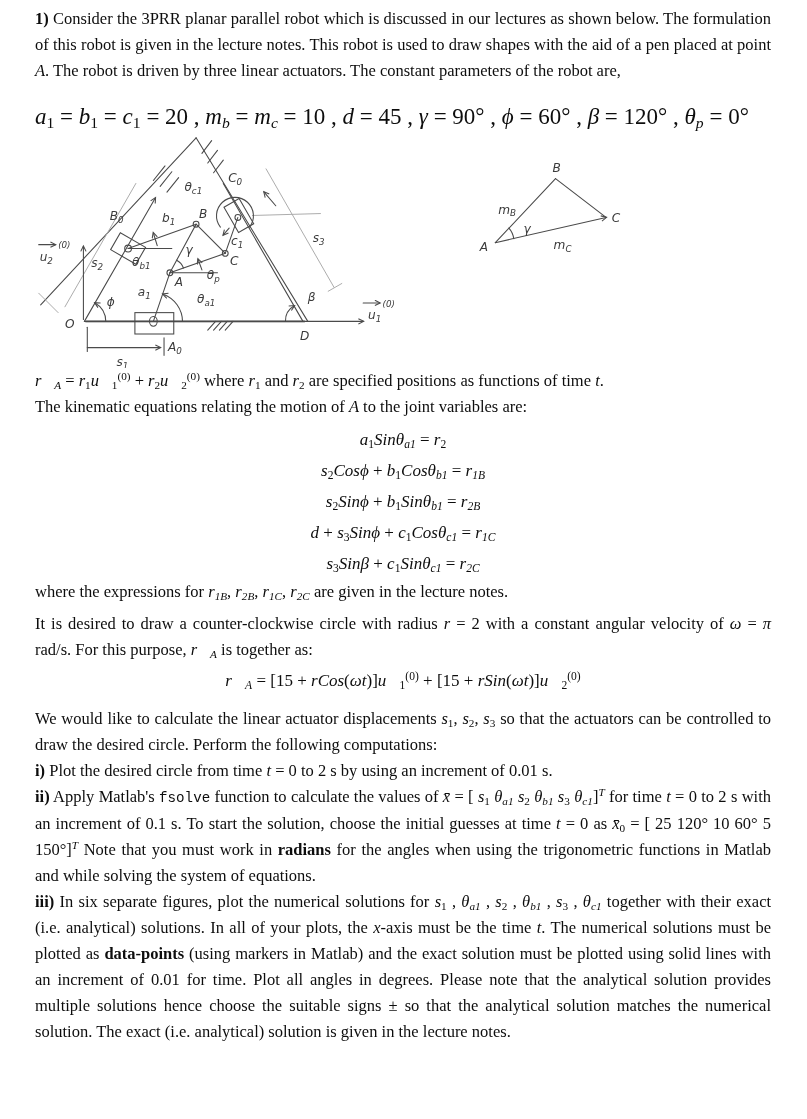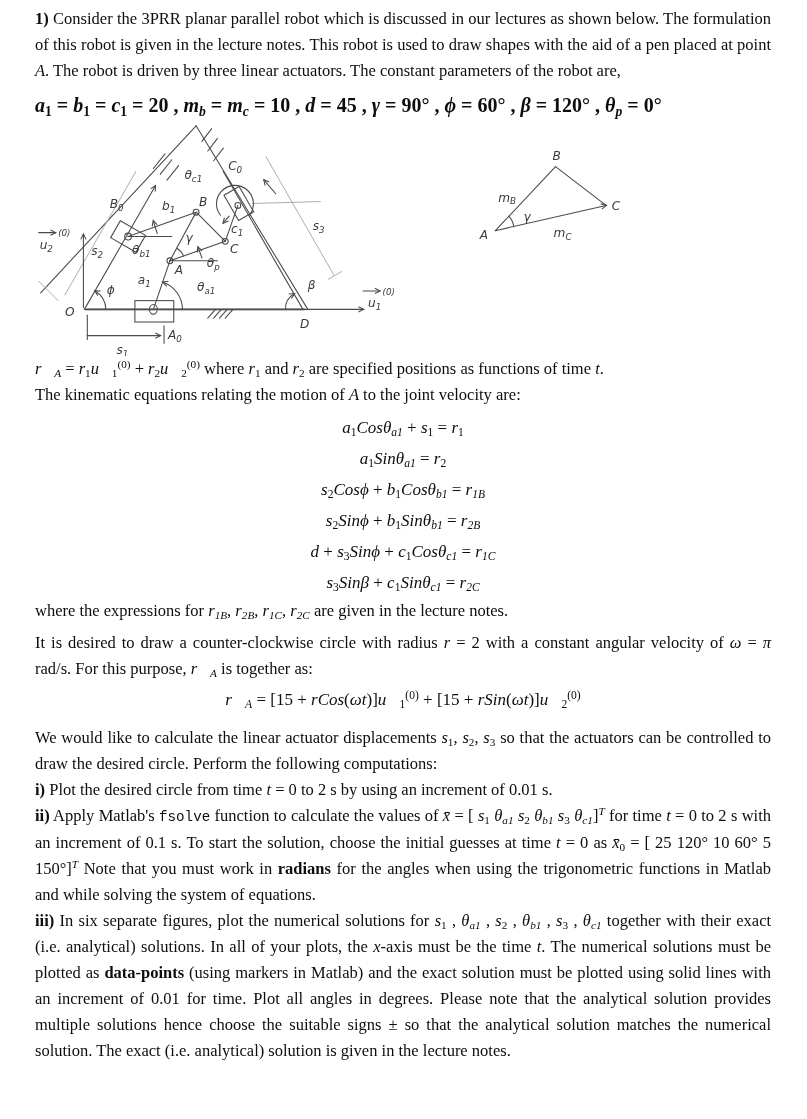--- a/index.html
+++ b/index.html
@@ -9,21 +9,21 @@
     font-family:"Liberation Serif",serif;font-size:16.5px;line-height:26px;
     color:#0d0d0d;text-align:justify;
   }
   p{margin:0;}
   .r-i{font-style:italic;}
   .r-b{font-weight:700;}
   .r-d{font-size:68%;vertical-align:-0.28em;line-height:0;}
   .r-u{font-size:68%;vertical-align:0.55em;line-height:0;}
   .r-m{font-family:"Liberation Mono",monospace;font-size:86%;} .mt6{margin-top:6px;} .mt8{margin-top:0;}
   .mt10{margin-top:10px;}
-  .params{margin-top:8px;text-align:left;font-size:20px;font-weight:bold;}
+  .params{margin-top:20px;text-align:left;font-size:23px;}
   .figure-wrap{margin:0 0 0 -35px;width:807px;height:238px;}
   .eqblock{margin-top:4px;}
   .eqline{text-align:center;font-size:17px;line-height:31px;}
   .eq-center{text-align:center;font-size:17px;line-height:31px;margin-top:2px;}
   
   svg text{font-family:"DejaVu Sans",sans-serif;font-style:italic;
            font-size:12.5px;fill:#3b3b3b;}
   svg .lsub{font-size:9px;}
   svg .lsup{font-size:9px;}
   .sk{stroke:#4a4a4a;stroke-width:1.1;fill:none;stroke-linecap:round;}
@@ -178,24 +178,23 @@
       <text x="482" y="125">A</text>
       <text x="557" y="43">B</text>
       <text x="618" y="95">C</text>
       <text x="501" y="86"><tspan>m</tspan><tspan class="lsub" dy="3">B</tspan></text>
       <text x="558" y="123"><tspan>m</tspan><tspan class="lsub" dy="3">C</tspan></text>
       <text x="527" y="106">γ</text>
     </svg>
   </div>
 
   <p class="mt8"><span class="r-i">r⃗</span><span class="r-i r-d">A</span><span> = </span><span class="r-i">r</span><span class="r-d">1</span><span class="r-i">u⃗</span><span class="r-d">1</span><span class="r-u">(0)</span><span> + </span><span class="r-i">r</span><span class="r-d">2</span><span class="r-i">u⃗</span><span class="r-d">2</span><span class="r-u">(0)</span><span>  where </span><span class="r-i">r</span><span class="r-d">1</span><span> and </span><span class="r-i">r</span><span class="r-d">2</span><span> are specified positions as functions of time </span><span class="r-i">t</span><span>.</span></p>
-  <p class="mt8"><span>The kinematic equations relating the motion of </span><span class="r-i">A</span><span> to the joint velocity are:</span></p>
+  <p class="mt8"><span>The kinematic equations relating the motion of </span><span class="r-i">A</span><span> to the joint variables are:</span></p>
 
   <div class="eqblock">
-    <div class="eqline"><span class="r-i">a</span><span class="r-d">1</span><span class="r-i">Cosθ</span><span class="r-i r-d">a1</span><span> + </span><span class="r-i">s</span><span class="r-d">1</span><span> = </span><span class="r-i">r</span><span class="r-d">1</span></div>
     <div class="eqline"><span class="r-i">a</span><span class="r-d">1</span><span class="r-i">Sinθ</span><span class="r-i r-d">a1</span><span> = </span><span class="r-i">r</span><span class="r-d">2</span></div>
     <div class="eqline"><span class="r-i">s</span><span class="r-d">2</span><span class="r-i">Cosϕ</span><span> + </span><span class="r-i">b</span><span class="r-d">1</span><span class="r-i">Cosθ</span><span class="r-i r-d">b1</span><span> = </span><span class="r-i">r</span><span class="r-i r-d">1B</span></div>
     <div class="eqline"><span class="r-i">s</span><span class="r-d">2</span><span class="r-i">Sinϕ</span><span> + </span><span class="r-i">b</span><span class="r-d">1</span><span class="r-i">Sinθ</span><span class="r-i r-d">b1</span><span> = </span><span class="r-i">r</span><span class="r-i r-d">2B</span></div>
     <div class="eqline"><span class="r-i">d</span><span> + </span><span class="r-i">s</span><span class="r-d">3</span><span class="r-i">Sinϕ</span><span> + </span><span class="r-i">c</span><span class="r-d">1</span><span class="r-i">Cosθ</span><span class="r-i r-d">c1</span><span> = </span><span class="r-i">r</span><span class="r-i r-d">1C</span></div>
     <div class="eqline"><span class="r-i">s</span><span class="r-d">3</span><span class="r-i">Sinβ</span><span> + </span><span class="r-i">c</span><span class="r-d">1</span><span class="r-i">Sinθ</span><span class="r-i r-d">c1</span><span> = </span><span class="r-i">r</span><span class="r-i r-d">2C</span></div>
   </div>
 
   <p class="mt8"><span>where the expressions for  </span><span class="r-i">r</span><span class="r-i r-d">1B</span><span>, </span><span class="r-i">r</span><span class="r-i r-d">2B</span><span>, </span><span class="r-i">r</span><span class="r-i r-d">1C</span><span>, </span><span class="r-i">r</span><span class="r-i r-d">2C</span><span>  are given in the lecture notes.</span></p>
   <p class="mt6"><span>It is desired to draw a counter-clockwise circle with radius </span><span class="r-i">r</span><span> = 2 with a constant angular velocity of </span><span class="r-i">ω</span><span> = </span><span class="r-i">π</span><span> rad/s. For this purpose, </span><span class="r-i">r⃗</span><span class="r-i r-d">A</span><span> is together as:</span></p>
 

